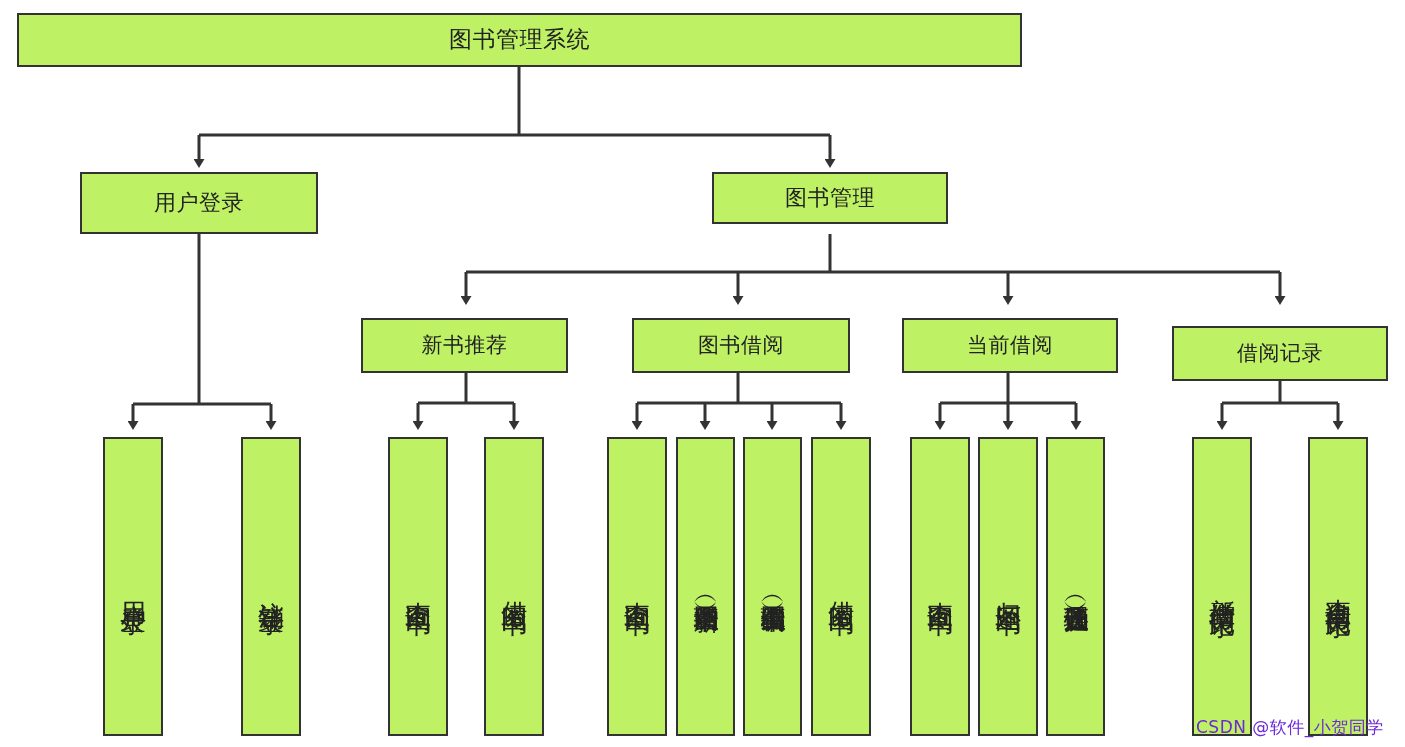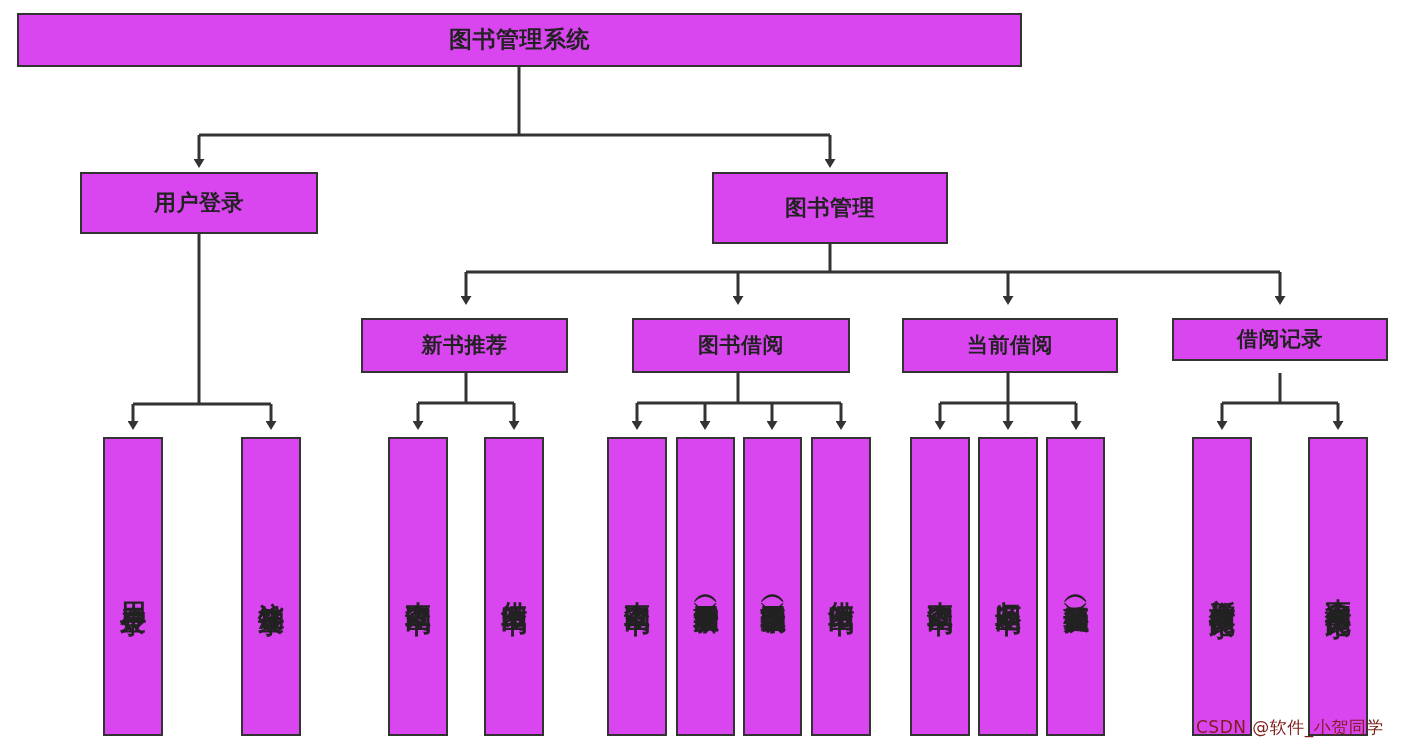--- a/index.html
+++ b/index.html
@@ -22,27 +22,26 @@
     left: 0;
     top: 0;
     width: 1405px;
     height: 747px;
     pointer-events: none;
   }
   .node {
     position: absolute;
     box-sizing: border-box;
     border: 2px solid #333333;
-    background: #d946ef;
+    background: #bef264;
     display: flex;
     align-items: center;
     justify-content: center;
     color: #222222;
     text-align: center;
-    font-weight: bold;
   }
   .node .lbl {
     display: block;
     line-height: 1.12;
     letter-spacing: 0.5px;
   }
   .node.root .lbl { font-size: 23px; }
   .node.lvl1 .lbl { font-size: 22px; }
   .node.lvl2 .lbl { font-size: 21px; }
 
@@ -59,21 +58,21 @@
     letter-spacing: 3px;
     white-space: nowrap;
   }
   .node.leaf.tight .lbl {
     font-size: 25px;
     letter-spacing: 0px;
   }
   .watermark {
     position: absolute;
     font-size: 17px;
-    color: #7f1d1d;
+    color: #6d28d9;
     white-space: nowrap;
     letter-spacing: 0.5px;
   }
 </style>
 </head>
 <body>
 
 <div id="canvas">
 
   <svg id="wires" viewBox="0 0 1405 747" xmlns="http://www.w3.org/2000/svg">
@@ -126,34 +125,34 @@
     </g>
   </svg>
 
   <div class="node root" style="left:17px; top:13px; width:1005px; height:54px;">
     <span class="lbl">图书管理系统</span>
   </div>
 
   <div class="node lvl1" style="left:80px; top:172px; width:238px; height:62px;">
     <span class="lbl">用户登录</span>
   </div>
-  <div class="node lvl1" style="left:712px; top:172px; width:236px; height:72px;">
+  <div class="node lvl1" style="left:712px; top:172px; width:236px; height:52px;">
     <span class="lbl">图书管理</span>
   </div>
 
   <div class="node lvl2" style="left:361px; top:318px; width:207px; height:55px;">
     <span class="lbl">新书推荐</span>
   </div>
   <div class="node lvl2" style="left:902px; top:318px; width:216px; height:55px;">
     <span class="lbl">当前借阅</span>
   </div>
   <div class="node lvl2" style="left:632px; top:318px; width:218px; height:55px;">
     <span class="lbl">图书借阅</span>
   </div>
-  <div class="node lvl2" style="left:1172px; top:318px; width:216px; height:43px;">
+  <div class="node lvl2" style="left:1172px; top:326px; width:216px; height:55px;">
     <span class="lbl">借阅记录</span>
   </div>
 
   <div class="node leaf" style="left:103px; top:437px; width:60px; height:299px;">
     <span class="lbl">用户登录</span>
   </div>
   <div class="node leaf" style="left:241px; top:437px; width:60px; height:299px;">
     <span class="lbl">注销登录</span>
   </div>
 

